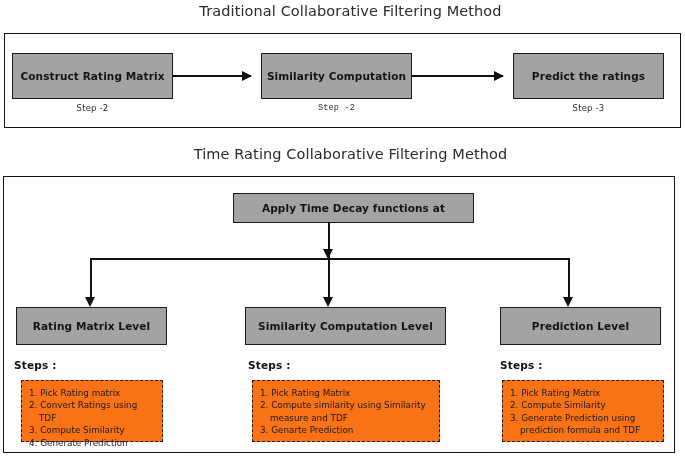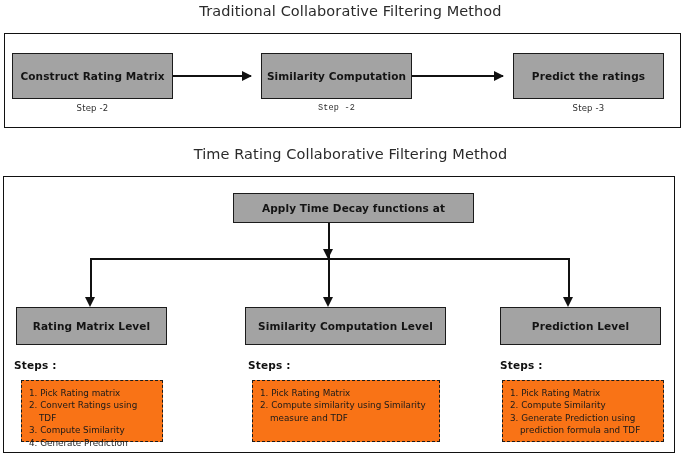--- a/index.html
+++ b/index.html
@@ -245,20 +245,21 @@
         <li>3. Compute Similarity</li>
         <li>4. Generate Prediction</li>
       </ul>
   </div>
 
   <div class="steps-box" id="steps-box-2">
     <ul class="steps-list">
         <li>1. Pick Rating Matrix</li>
         <li>2. Compute similarity using Similarity
      measure and TDF</li>
+        <li>3. Genarte Prediction</li>
       </ul>
   </div>
 
   <div class="steps-box" id="steps-box-3">
     <ul class="steps-list">
         <li>1. Pick Rating Matrix</li>
         <li>2. Compute Similarity</li>
         <li>3. Generate Prediction using
      prediction formula and TDF</li>
       </ul>

